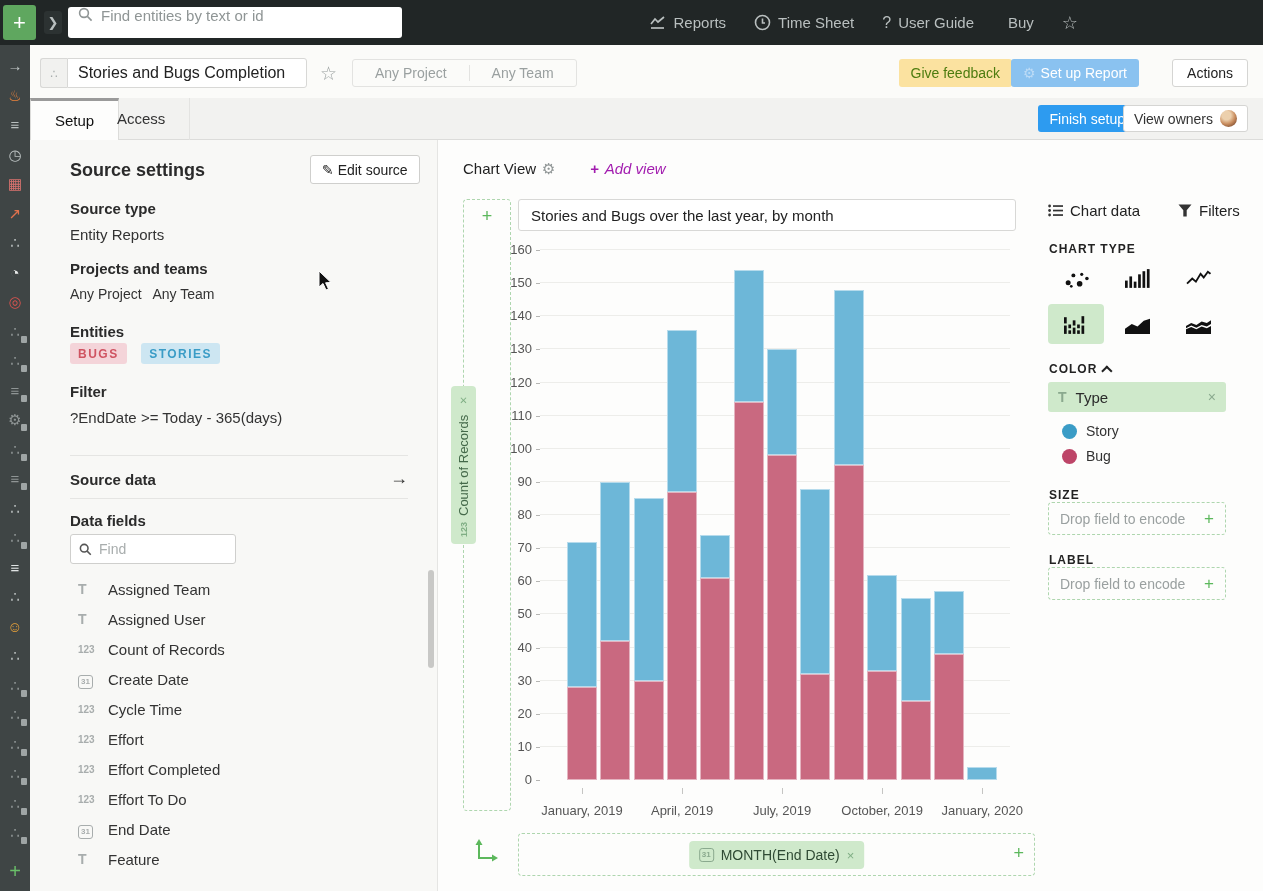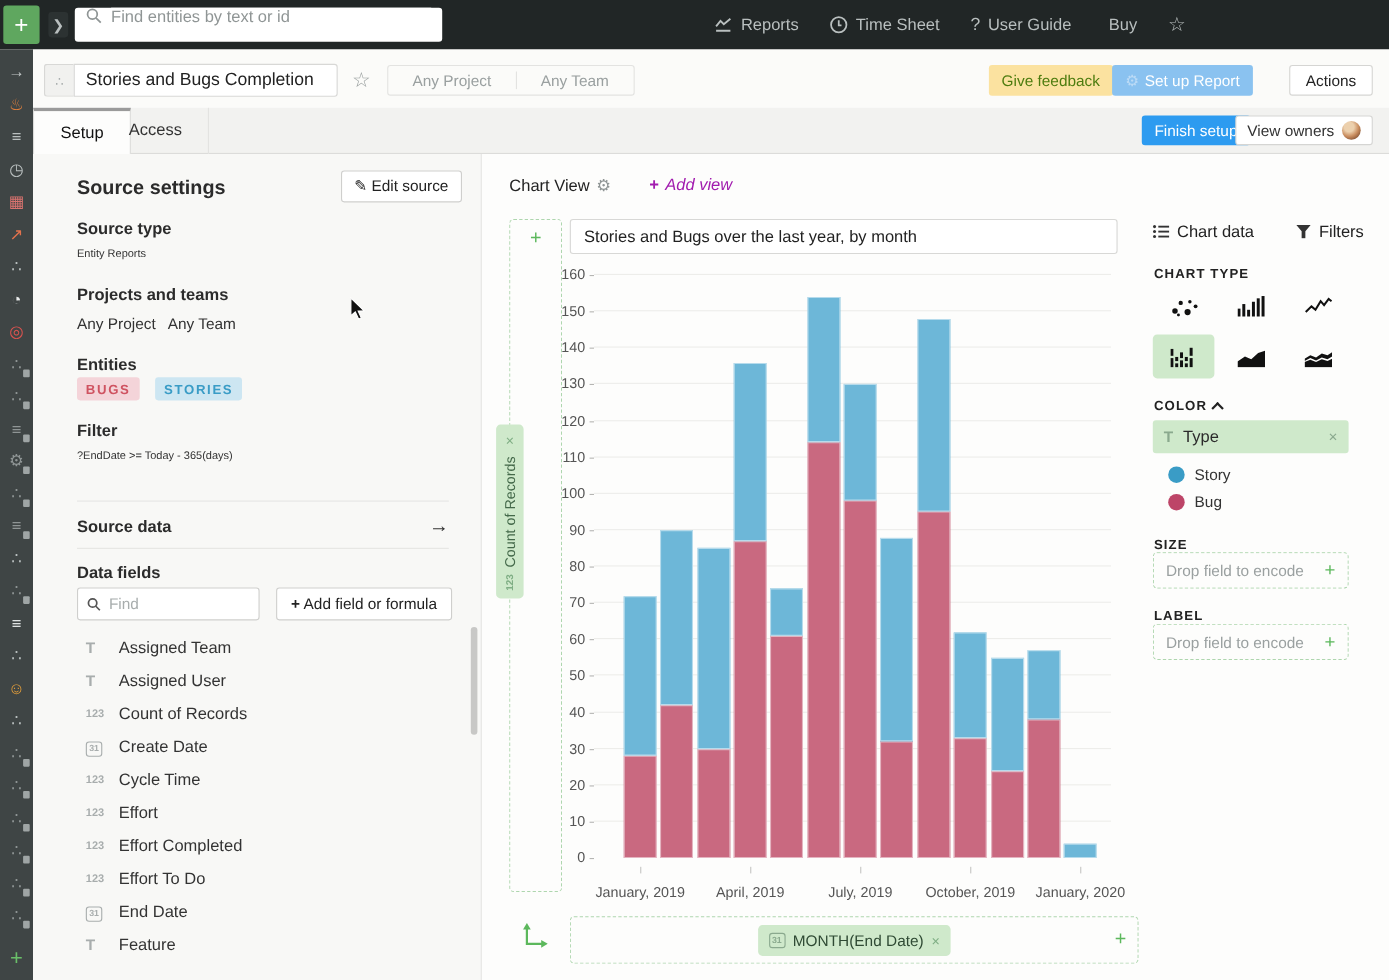--- a/index.html
+++ b/index.html
@@ -51,21 +51,21 @@
   .tab.second { left:63px; border-right:1px solid #e3e3e1; }
   .btn-finish { position:absolute; right:126px; top:7px; height:27px; padding:0 12px; background:#2d9bf0; color:#fff; }
   .btn-owners { position:absolute; right:15px; top:7px; height:27px; padding:0 10px; background:#fff; border:1px solid #d5d5d3; color:#333; display:flex; align-items:center; gap:7px; }
   .avatar-sm { width:17px; height:17px; border-radius:50%; background:radial-gradient(circle at 38% 32%, #ecd0ad 0 28%, #c98d5f 55%, #7c4b2e 85%); }
 
   
   .srcpanel { position:absolute; left:30px; top:140px; width:408px; height:751px; background:#f8f8f6; border-right:1px solid #e5e5e3; }
   .sp-abs { position:absolute; }
   .sp-h1 { font-size:18px; font-weight:bold; color:#2b2b2b; }
   .sp-h2 { font-size:15px; font-weight:bold; color:#2b2b2b; }
-  .sp-txt { font-size:10px; color:#333; }
+  .sp-txt { font-size:15px; color:#333; }
   .sp-small { font-size:14px; color:#333; }
   .btn-edit { position:absolute; left:280px; top:15px; height:29px; padding:0 11px; background:#fff; border:1px solid #cfcfcd; color:#222; font-size:14px; }
   .badge { display:inline-block; font-size:12px; font-weight:bold; letter-spacing:1.5px; padding:4px 8px 3px; border-radius:3px; margin-right:10px; }
   .badge.bugs { background:#f4d4d9; color:#cf5361; }
   .badge.stories { background:#cde6f2; color:#3a9cc6; }
   .divider { position:absolute; left:40px; width:338px; height:1px; background:#e5e5e3; }
   .sp-find { position:absolute; left:40px; top:394px; width:166px; height:30px; background:#fff; border:1px solid #cfcfcd; border-radius:3px; display:flex; align-items:center; padding:0 8px; }
   .sp-find input { border:0; outline:none; width:110px; font-size:14px; margin-left:7px; font-family:inherit; background:transparent; }
   .sp-find input::placeholder { color:#a8adad; }
   .btn-addfield { position:absolute; left:221px; top:394px; width:160px; height:30px; background:#fff; border:1px solid #cfcfcd; color:#222; font-size:14px; }
@@ -244,21 +244,20 @@
     <div class="divider" style="top:358px;"></div>
 
     <div class="sp-abs sp-h2" style="left:40px; top:372px;">Data fields</div>
     <div class="sp-find">
       <svg width="13" height="13" viewBox="0 0 15 15">
           <circle cx="6" cy="6" r="4.4" fill="none" stroke="#555" stroke-width="1.8"></circle>
           <line x1="9.4" y1="9.4" x2="13.6" y2="13.6" stroke="#555" stroke-width="1.8"></line>
         </svg>
       <input placeholder="Find" style="">
     </div>
-    <button class="btn btn-addfield"><b>+</b> <span>Add field or formula</span></button>
 
     <div id="fieldlist">
         <div class="field-row" style="top: 434px;">
           <span class="ficon t">T</span>
           <span class="fname">Assigned Team</span>
         </div>
         <div class="field-row" style="top: 464px;">
           <span class="ficon t">T</span>
           <span class="fname">Assigned User</span>
         </div>

